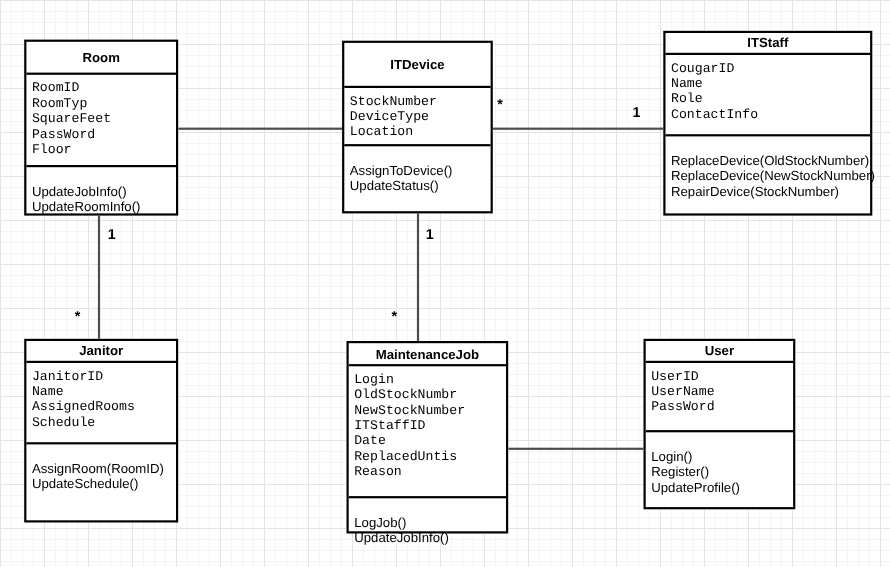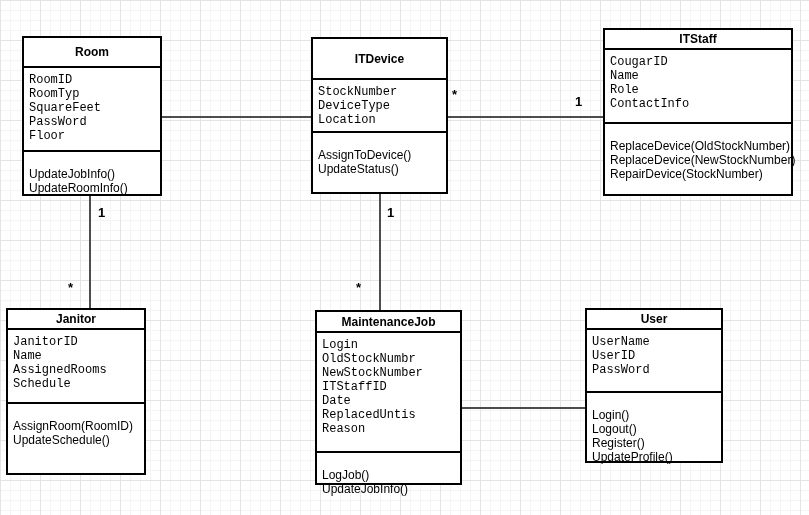--- a/index.html
+++ b/index.html
@@ -117,21 +117,21 @@
       <div class="uml-line">Role</div>
       <div class="uml-line">ContactInfo</div>
     </div>
     <div class="uml-methods">
       <div class="uml-line">ReplaceDevice(OldStockNumber)</div>
       <div class="uml-line">ReplaceDevice(NewStockNumber)</div>
       <div class="uml-line">RepairDevice(StockNumber)</div>
     </div>
   </div>
 
-  <div class="uml-class" style="left:6px;top:308px;width:140px;height:167px">
+  <div class="uml-class" style="left:22px;top:308px;width:140px;height:167px">
     <div class="uml-title" style="height:20px">Janitor</div>
     <div class="uml-attrs" style="height:74px">
       <div class="uml-line">JanitorID</div>
       <div class="uml-line">Name</div>
       <div class="uml-line">AssignedRooms</div>
       <div class="uml-line">Schedule</div>
     </div>
     <div class="uml-methods">
       <div class="uml-line">AssignRoom(RoomID)</div>
       <div class="uml-line">UpdateSchedule()</div>
@@ -151,25 +151,24 @@
     </div>
     <div class="uml-methods">
       <div class="uml-line">LogJob()</div>
       <div class="uml-line">UpdateJobInfo()</div>
     </div>
   </div>
 
   <div class="uml-class" style="left:585px;top:308px;width:138px;height:155px">
     <div class="uml-title" style="height:20px">User</div>
     <div class="uml-attrs" style="height:63px">
+      <div class="uml-line">UserID</div>
       <div class="uml-line">UserName</div>
-      <div class="uml-line">UserID</div>
       <div class="uml-line">PassWord</div>
     </div>
     <div class="uml-methods">
       <div class="uml-line">Login()</div>
-      <div class="uml-line">Logout()</div>
       <div class="uml-line">Register()</div>
       <div class="uml-line">UpdateProfile()</div>
     </div>
   </div>
 
 </div>
 
 </body></html>

